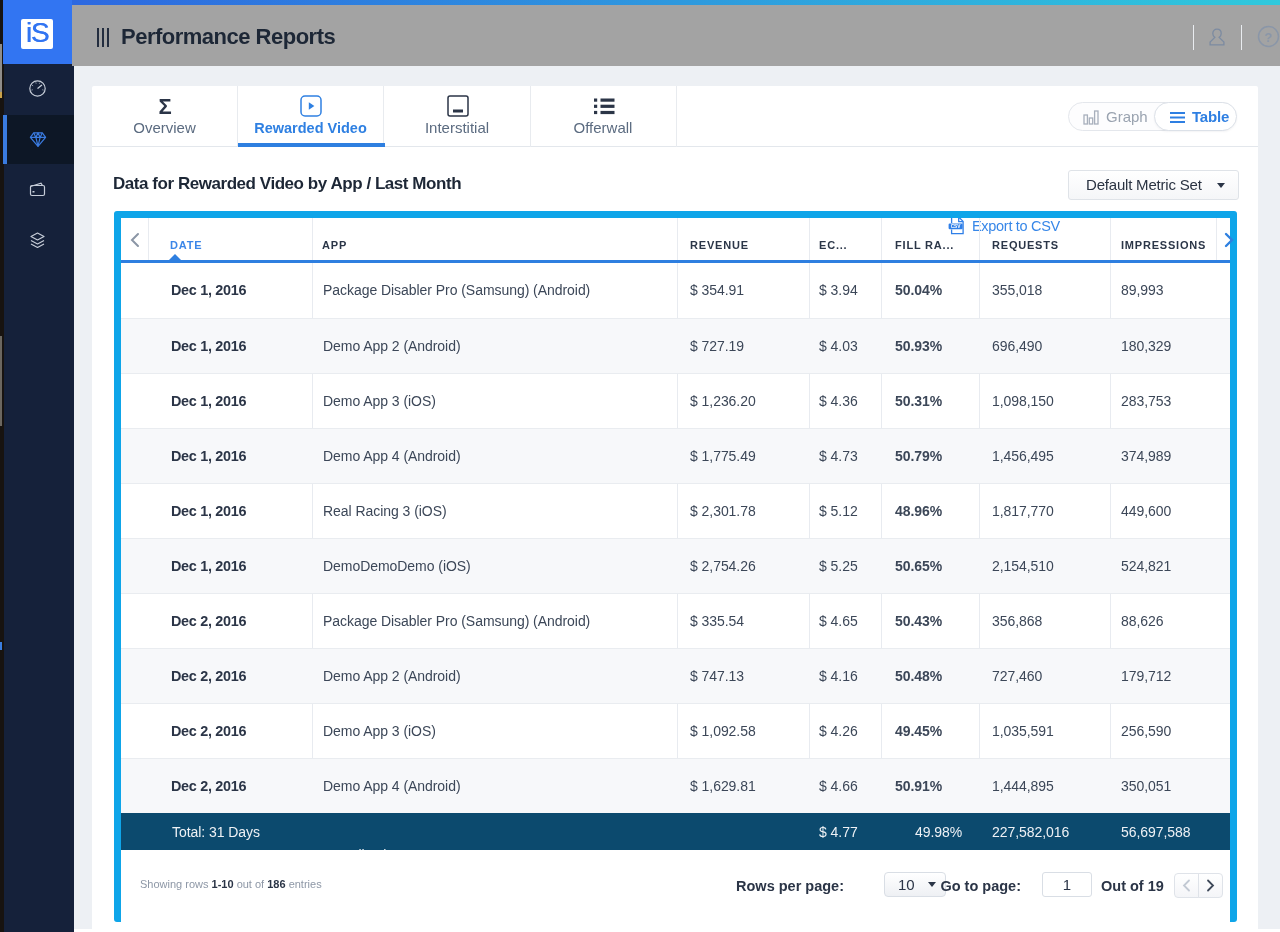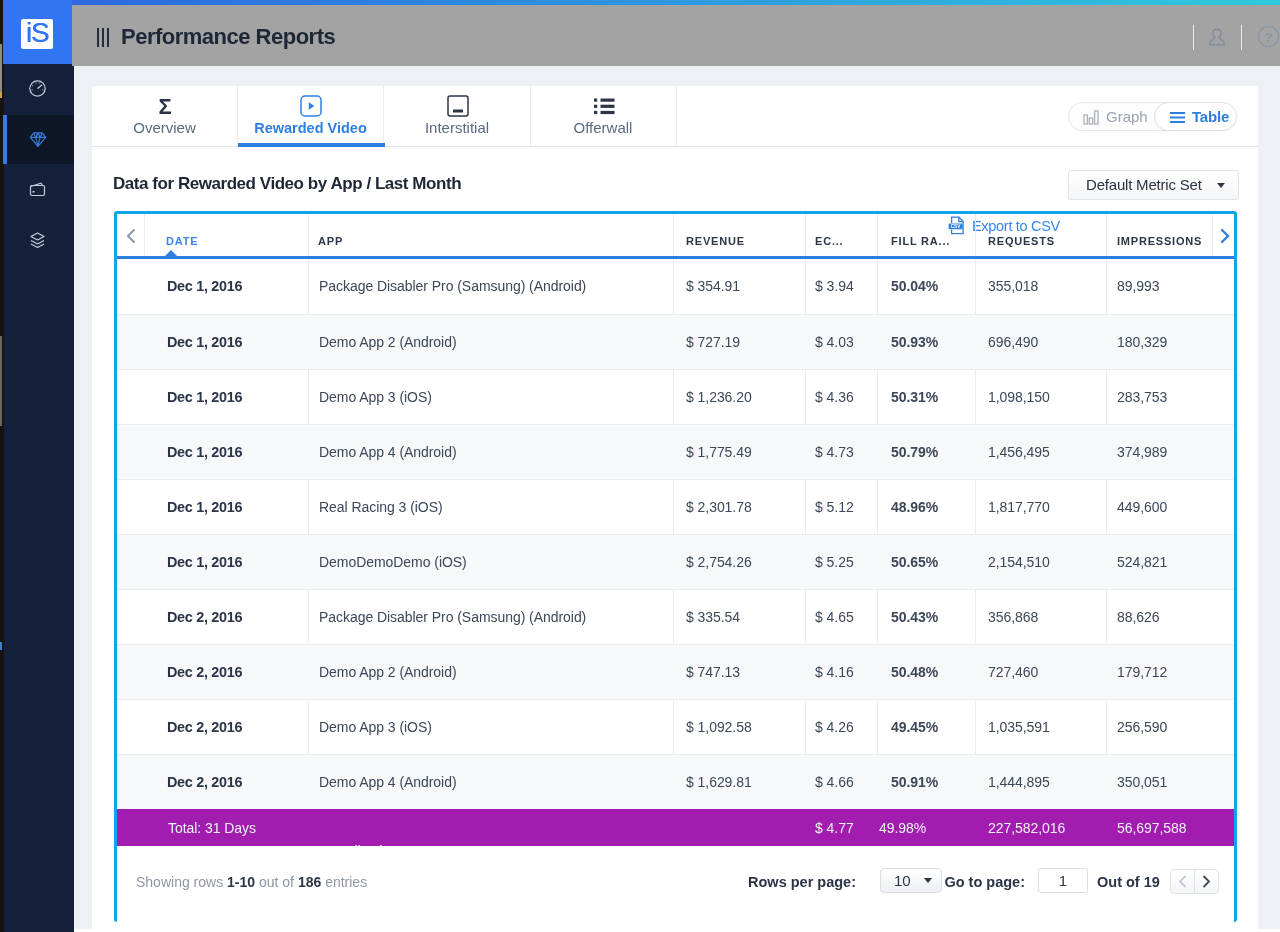--- a/index.html
+++ b/index.html
@@ -48,43 +48,43 @@
 
 #card { left:92px; top:147px; width:1166px; height:782px; background:#fff; }
 #heading { left:21px; top:27px; font-size:17px; font-weight:bold; color:#1d2736; letter-spacing:-0.45px; }
 #exportbtn { left:856px; top:29px; height:20px;margin-top:40px; }
 #exportbtn span { position:absolute; left:24px; top:2px; font-size:14.5px; color:#3787e8; white-space:nowrap; letter-spacing:-0.3px; }
 #metricdd { left:976px; top:22.5px; width:171px; height:30px; border:1px solid #dfe3e8; border-radius:3px; background:linear-gradient(#ffffff,#f5f6f8); }
 #metricdd span { position:absolute; left:17px; top:5px; font-size:15px; color:#2a3342; letter-spacing:-0.2px; }
 #metricdd .caret { position:absolute; right:13px; top:12px; width:0; height:0; border-left:4.5px solid transparent; border-right:4.5px solid transparent; border-top:5px solid #2b3547; }
 
 
-#tablebox { left:22px; top:64px; width:1123px; height:711px; border:3px solid #0ea5e9; border-radius:3px; }
+#tablebox { left:22px; top:64px; width:1123px; height:711px; border:7px solid #0ea5e9; border-radius:3px; }
 #thead { position:absolute; left:0; top:0; width:100%; height:43px; }
 .hcell { position:absolute; top:21px; font-size:11px; font-weight:bold; color:#2b3648; letter-spacing:0.8px; white-space:nowrap; }
 #blueline { position:absolute; left:0; top:42px; width:100%; height:2.5px; background:#2e7fe0; }
 #bluetri { position:absolute; left:48px; top:36px; width:0; height:0; border-left:6px solid transparent; border-right:6px solid transparent; border-bottom:6px solid #2e7fe0; }
 .vline { position:absolute; top:0; width:1px; height:595px; background:#e8ebf0; }
 .vlineh { position:absolute; top:0; width:1px; height:43px; background:#e8ebf0; }
 #rows { position:absolute; left:0; top:44.5px; width:100%; }
 .row { position:relative; width:100%; height:55px; border-top:1px solid #e9ecf0; }
 .row:first-child { border-top:none; height:55px; }
 .row.alt { background:#f7f8fa; }
 .cell { position:absolute; top:19px; font-size:14px; color:#3c4758; white-space:nowrap; letter-spacing:-0.05px; }
 .cdate { left:50px; font-weight:bold; color:#2b3547; font-size:14.4px; letter-spacing:-0.3px; }
 .capp { left:202px; }
 .crev { left:569px; }
 .cecpm { left:698px; }
 .cfill { left:774px;font-weight:bold; }
 .creq { left:871px; }
 .cimp { left:1000px; }
-#totalrow { position:absolute; left:0; top:594.5px; width:100%; height:37.5px; background:#a21caf; }
+#totalrow { position:absolute; left:0; top:594.5px; width:100%; height:37.5px; background:#0c4a6e; }
 #totalrow .cell { top:11px; color:#eef1f5; font-weight:normal; }
 #tfoot { position:absolute; left:0; top:632px; width:100%; height:78px; background:#fff; border-radius:0 0 3px 3px; }
-#showing { position:absolute; left:19px; top:28px; font-size:14px; color:#8d97a6; }
+#showing { position:absolute; left:19px; top:28px; font-size:11px; color:#8d97a6; }
 #showing b { color:#2b3547; }
 .flabel { position:absolute; top:28px; font-size:14.5px; font-weight:bold; color:#2b3547; white-space:nowrap; }
 #rpp-dd { position:absolute; left:763px; top:22px; width:62px; height:25px; background:linear-gradient(#ffffff,#eef0f4); border:1px solid #d9dee5; border-radius:4px; }
 #rpp-dd span { position:absolute; left:13px; top:3px; font-size:15px; color:#2b3547; }
 #rpp-dd .caret { position:absolute; right:9px; top:9px; width:0; height:0; border-left:4.5px solid transparent; border-right:4.5px solid transparent; border-top:5px solid #2b3547; }
 #goinput { position:absolute; left:921px; top:22px; width:50px; height:25px; background:#fff; border:1px solid #d9dee5; border-radius:3px; font-size:15px; color:#2b3547; text-align:center; line-height:23px; }
 #pagebtns { position:absolute; left:1053px; top:23px; width:49px; height:25px; }
 .pbtn { position:absolute; top:0; width:25px; height:25px; border:1px solid #dfe3e9; background:linear-gradient(#fff,#f4f5f8); }
 #pbtn-l { left:0; border-radius:4px 0 0 4px; }
 #pbtn-r { left:24px; border-radius:0 4px 4px 0; }
@@ -369,27 +369,27 @@
           <div class="cell cfill">50.91%</div>
           <div class="cell creq">1,444,895</div>
           <div class="cell cimp">350,051</div>
         </div>
     </div>
     <div class="abs" id="totalrow">
       <div class="cell" style="left:51px;">Total: 31 Days</div>
       <div class="cell" style="left:202px;margin-top:23px;">6 Applications</div>
       <div class="cell" style="left:569px;margin-top:46px;">$ 270,425.95</div>
       <div class="cell" style="left:698px;">$ 4.77</div>
-      <div class="cell" style="left:762px;">49.98%</div>
+      <div class="cell" style="left:794px;">49.98%</div>
       <div class="cell" style="left:871px;">227,582,016</div>
       <div class="cell" style="left:1000px;">56,697,588</div>
     </div>
     <div class="abs" id="tfoot">
       <div id="showing">Showing rows <b>1-10</b> out of <b>186</b> entries</div>
-      <div class="flabel" style="right:378px;">Rows per page:</div>
+      <div class="flabel" style="right:386px;">Rows per page:</div>
       <div id="rpp-dd">
           <span>10</span>
           <div class="caret"></div>
         </div>
       <div class="flabel" style="right:209px;">Go to page:</div>
       <div id="goinput">1</div>
       <div class="flabel" style="left:980px;">Out of 19</div>
       <div id="pagebtns">
         <div class="pbtn" id="pbtn-l">
             <svg style="margin:5px auto;display:block;" width="9" height="13" viewBox="0 0 9 13">

